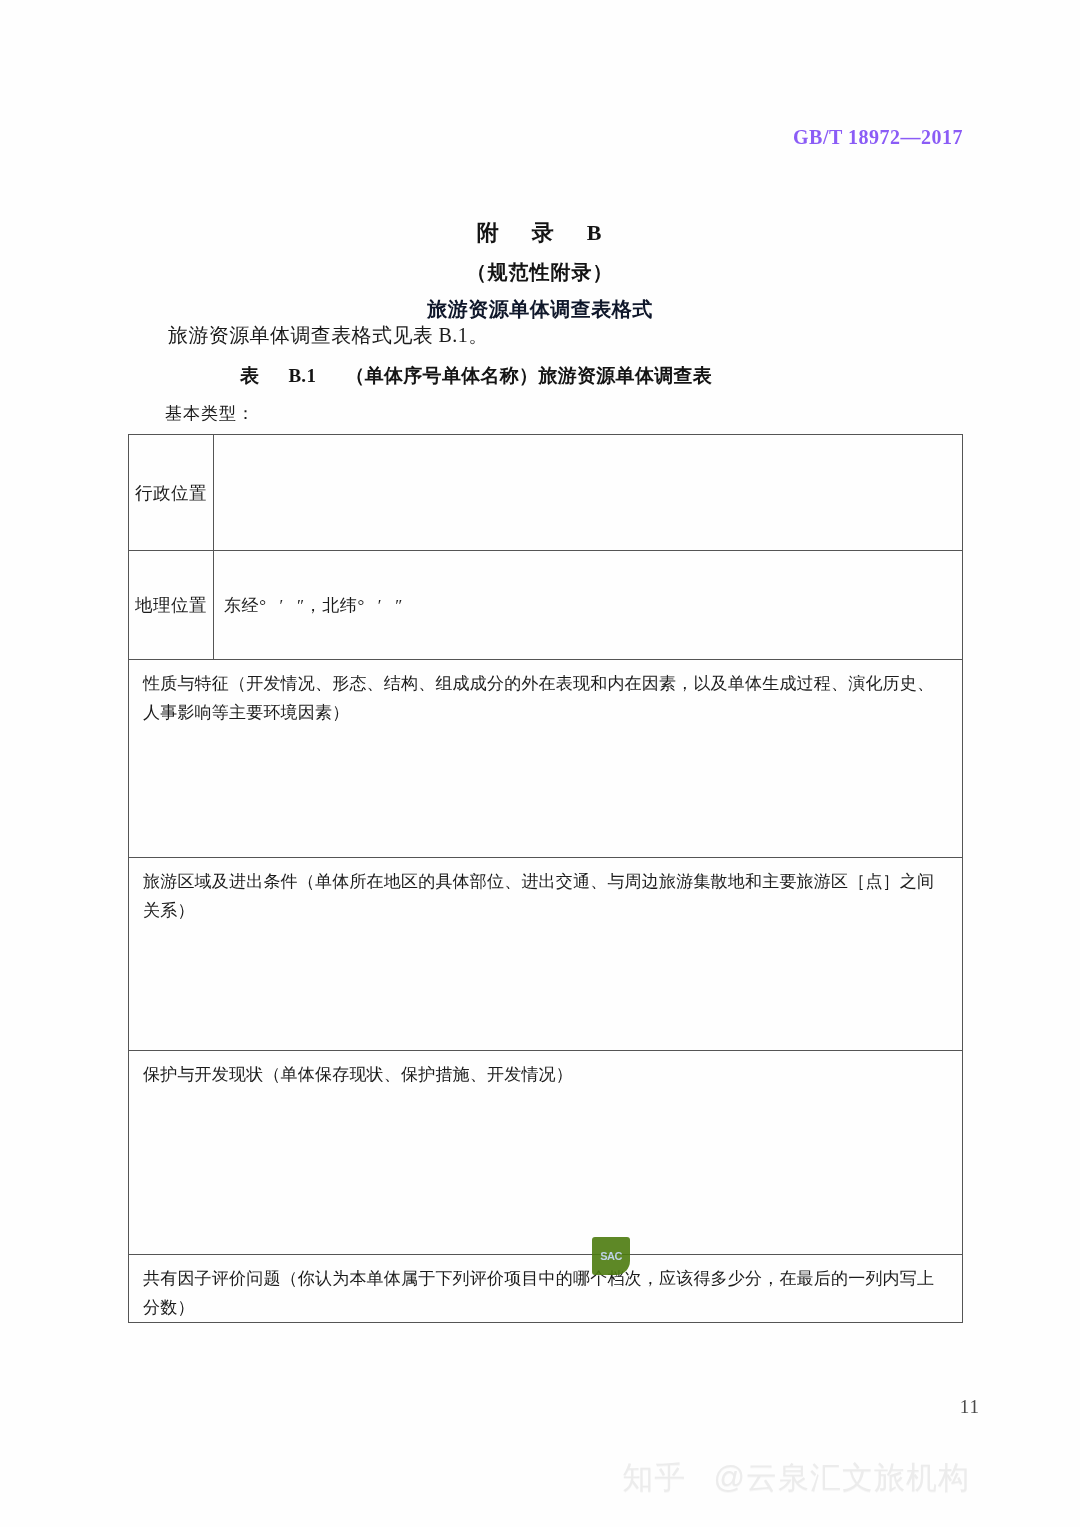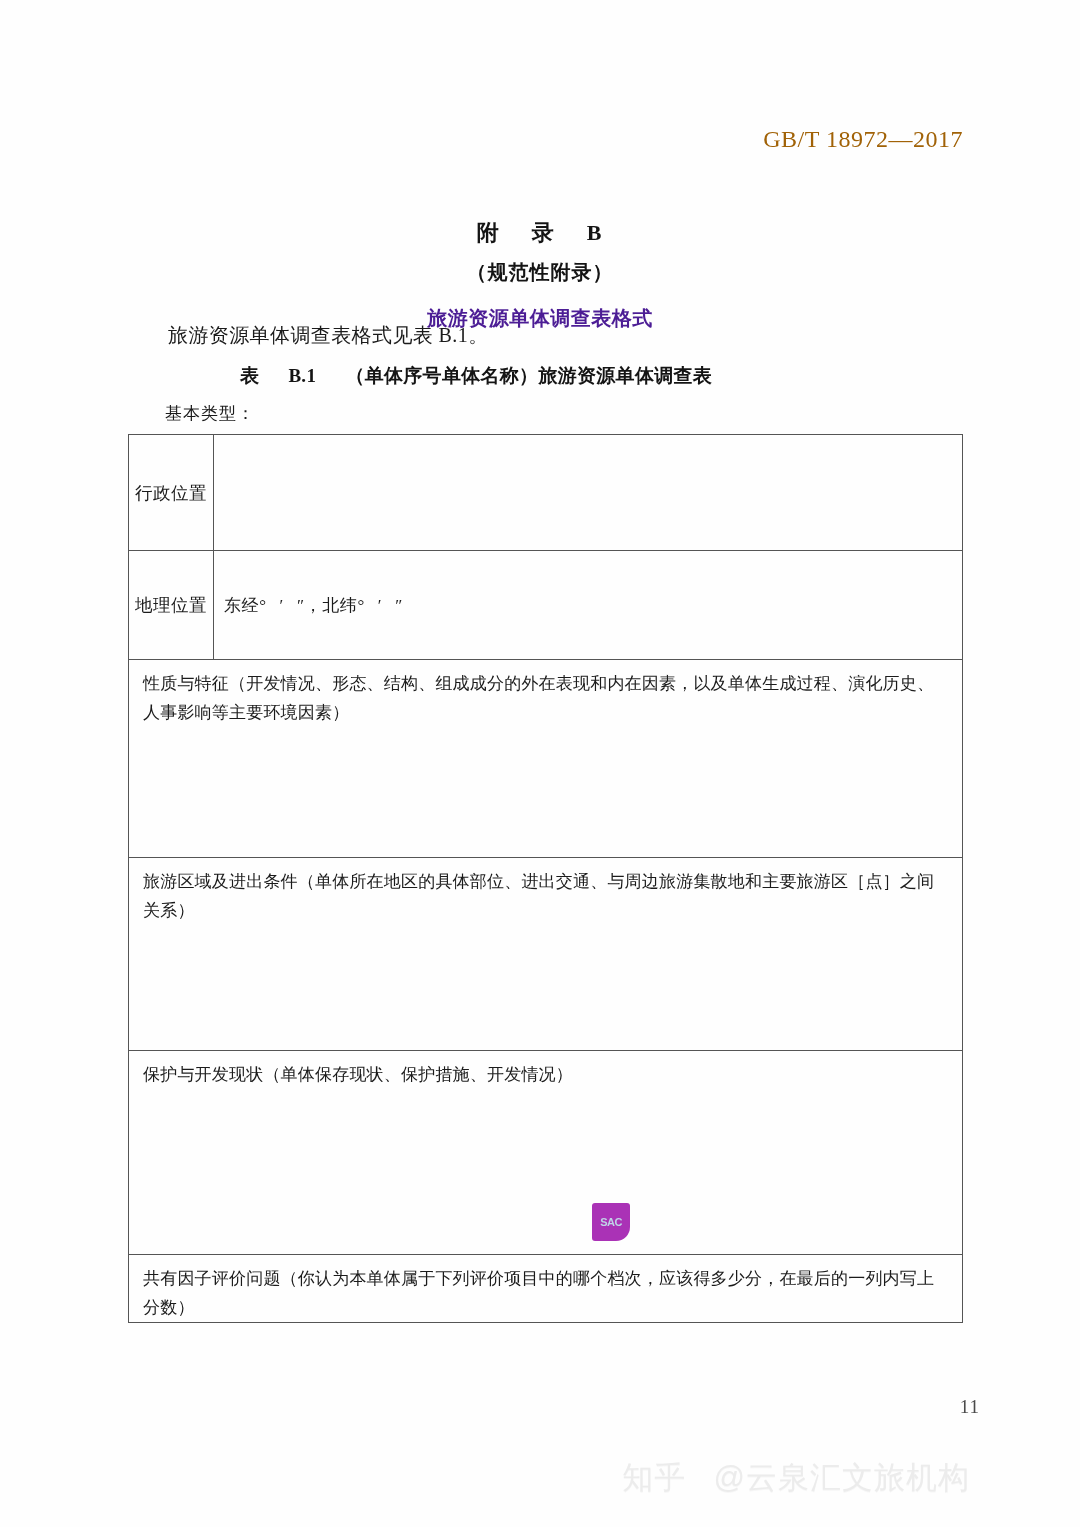--- a/index.html
+++ b/index.html
@@ -21,24 +21,24 @@
     inset: 0;
     background: #fefefe;
   }
 
   
   .header-std-no {
     position: absolute;
     top: 126px;
     right: 117px;
     font-family: "Liberation Serif", "DejaVu Serif", serif;
-    font-weight: normal;
-    font-size: 24px;
+    font-weight: bold;
+    font-size: 20px;
     letter-spacing: 0.5px;
-    color: #a16207;
+    color: #8b5cf6;
     white-space: nowrap;
   }
 
   
   .annex-block {
     position: absolute;
     top: 218px;
     left: 0;
     width: 1080px;
     text-align: center;
@@ -55,26 +55,26 @@
   .annex-sub {
     margin-top: 10px;
     font-family: "Liberation Serif", "DejaVu Serif", serif;
     font-weight: bold;
     font-size: 20px;
     letter-spacing: 1px;
     color: #141414;
     line-height: 28px;
   }
   .annex-name {
-    margin-top: 18px;
+    margin-top: 9px;
     font-family: "Liberation Sans", "DejaVu Sans", sans-serif;
     font-weight: bold;
     font-size: 20px;
     letter-spacing: 0.5px;
-    color: #4c1d95;
+    color: #0f172a;
     line-height: 28px;
   }
 
   
   .body-para {
     position: absolute;
     top: 320px;
     left: 168px;
     font-size: 20px;
     line-height: 30px;
@@ -185,23 +185,24 @@
     left: 592px;
     top: 1203px;
     width: 38px;
     height: 38px;
     pointer-events: none;
     opacity: 0.9;
   }
   .sac-watermark .sac-shape {
     width: 38px;
     height: 38px;
-    background: #a21caf;
+    background: #4d7c0f;
     border-radius: 3px 3px 14px 3px;
     position: relative;
+    margin-top: 34px;
   }
   .sac-watermark .sac-letters {
     position: absolute;
     inset: 0;
     display: flex;
     align-items: center;
     justify-content: center;
     font-family: "Liberation Sans", "DejaVu Sans", sans-serif;
     font-size: 11px;
     font-weight: bold;

